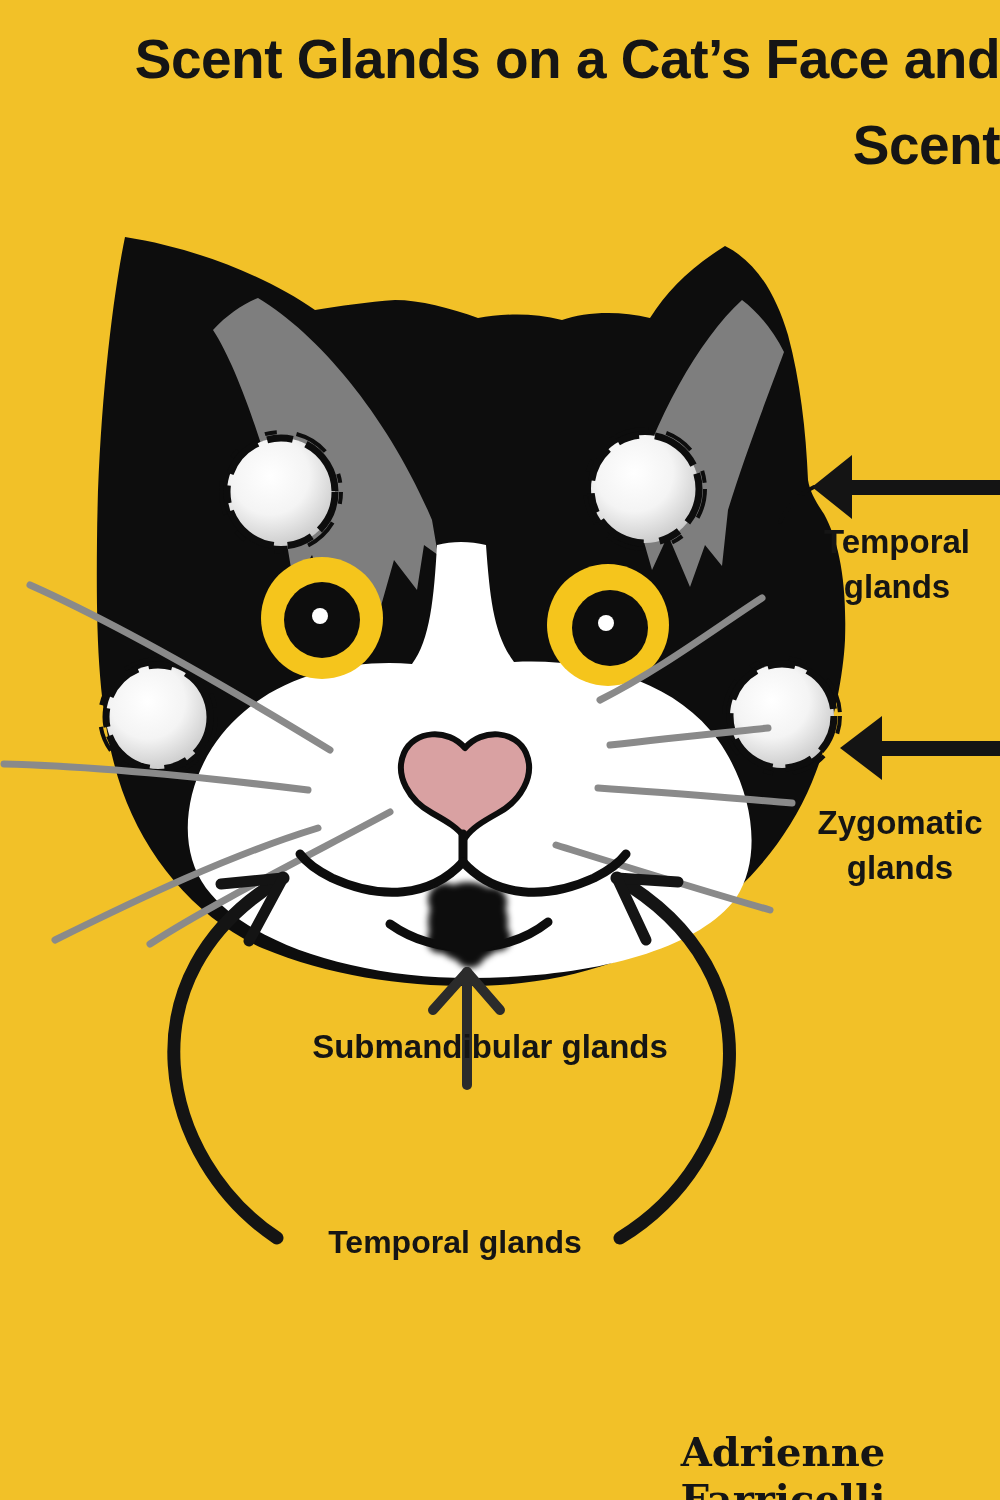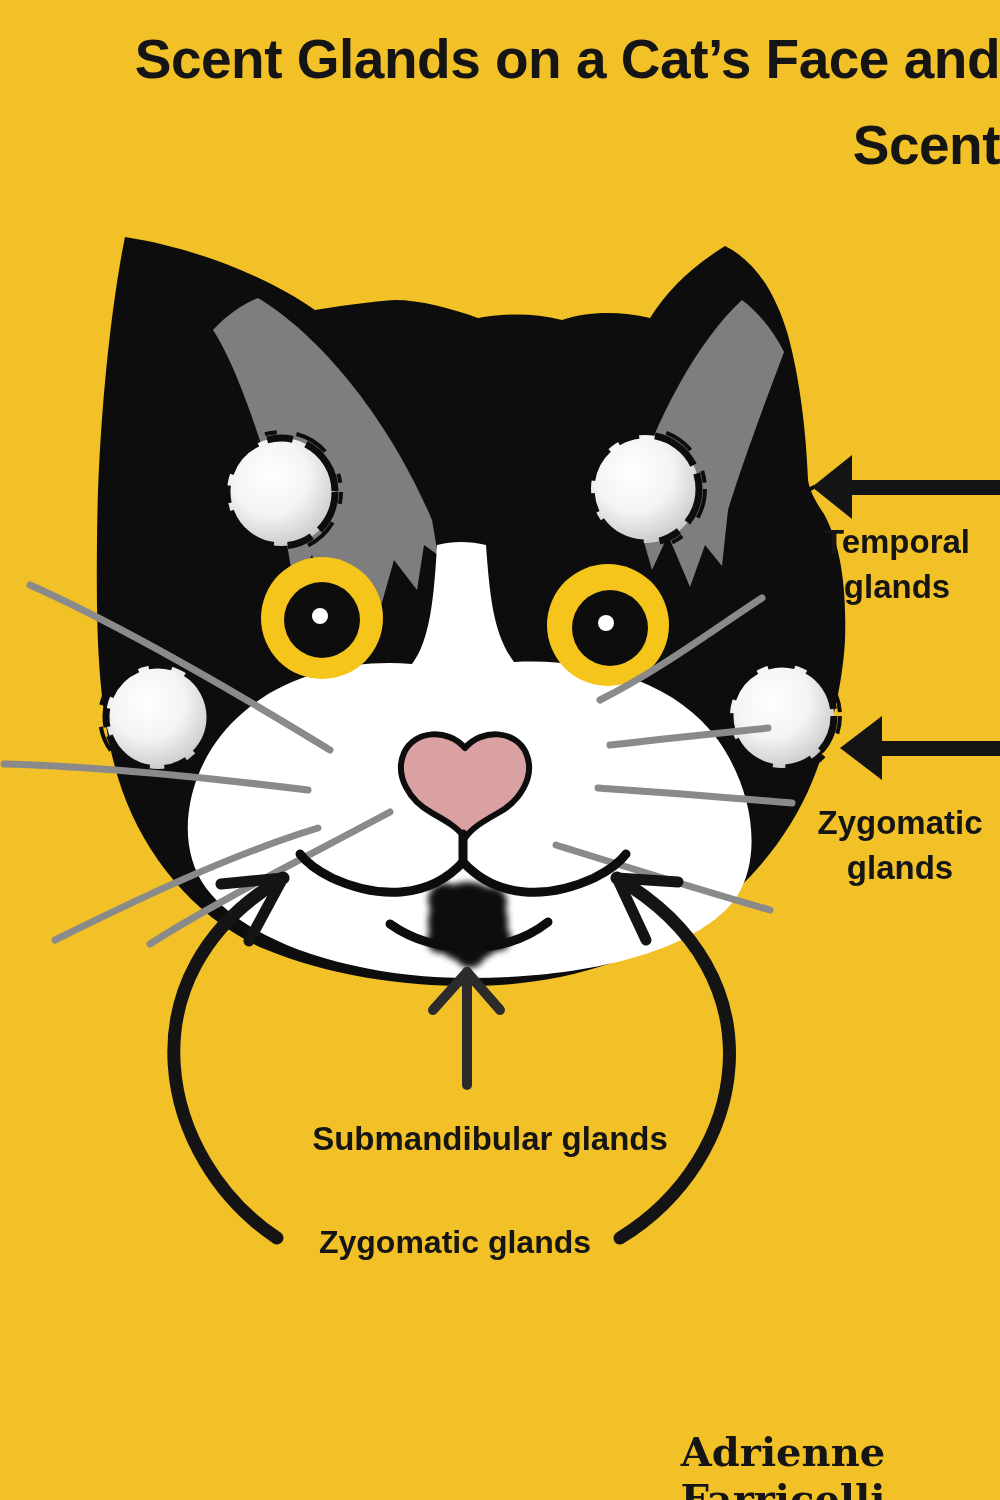--- a/index.html
+++ b/index.html
@@ -18,21 +18,21 @@
   .title{
     position:absolute;top:16px;left:0;width:1000px;text-align:right;
     font-weight:700;font-size:55px;line-height:86px;letter-spacing:-0.5px;
   }
   .label{
     position:absolute;font-weight:700;font-size:33px;line-height:45px;
     text-align:center;color:var(--text-black);
   }
   .label-temporal{left:782px;top:519px;width:230px;}
   .label-zygomatic{left:780px;top:800px;width:240px;}
-  .label-submandibular{left:190px;top:1116px;width:600px;}
+  .label-submandibular{left:190px;top:1024px;width:600px;}
   .label-perioral{left:205px;top:1220px;width:500px;font-size:32px;}
   .author{
     position:absolute;left:583px;top:1428px;width:400px;text-align:center;
     font-family:"DejaVu Serif", serif;font-weight:700;font-size:40px;
   }
 </style>
 </head>
 <body>
 
 <svg class="art" width="1000" height="1500" viewBox="0 0 1000 1500">
@@ -189,15 +189,15 @@
   <div>glands</div>
 </div>
 
 <div class="label label-zygomatic">
   <div>Zygomatic</div>
   <div>glands</div>
 </div>
 
 <div class="label label-submandibular">Submandibular glands</div>
 
-<div class="label label-perioral">Zygomatic glands</div>
+<div class="label label-perioral">Temporal glands</div>
 
 <div class="author">Adrienne Farricelli</div>
 
 </body></html>

